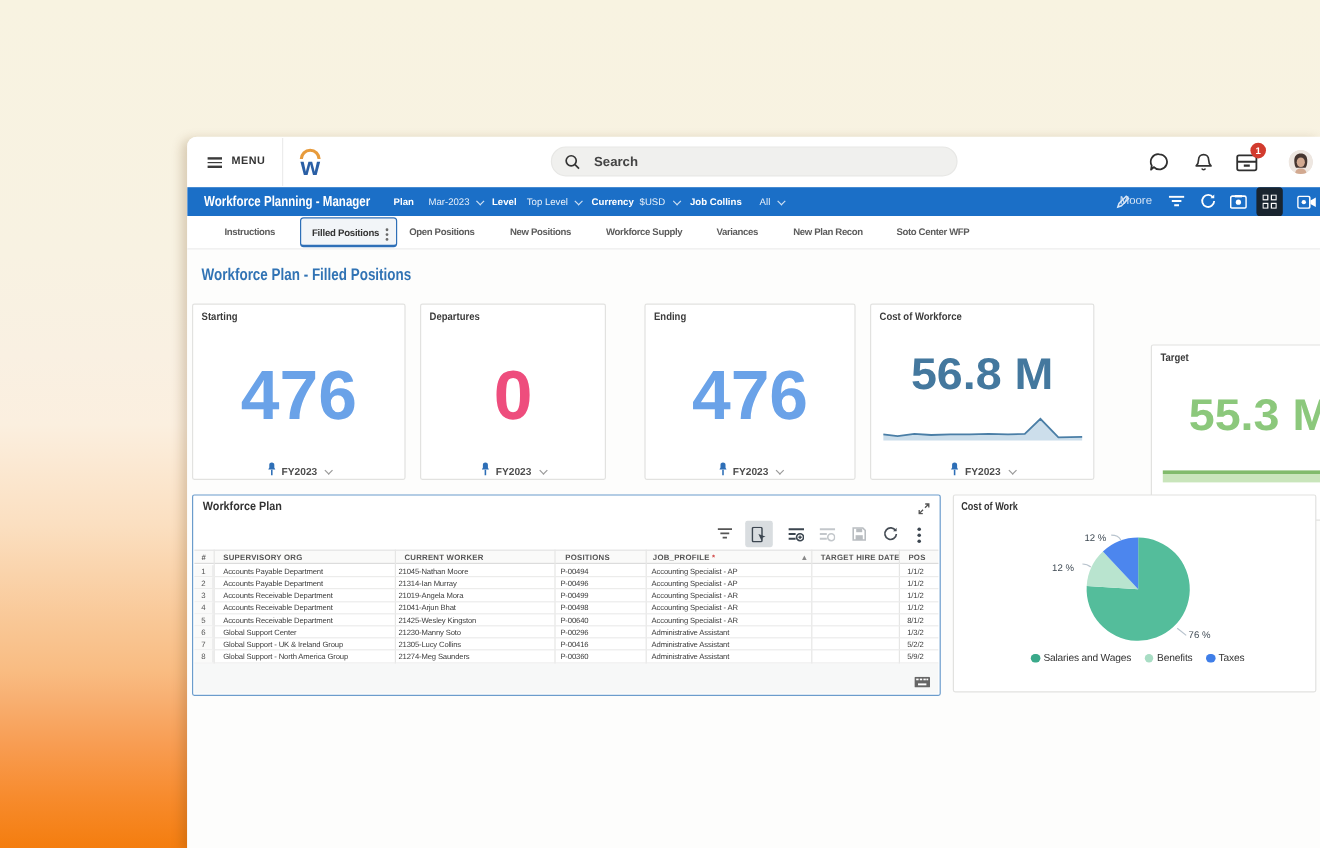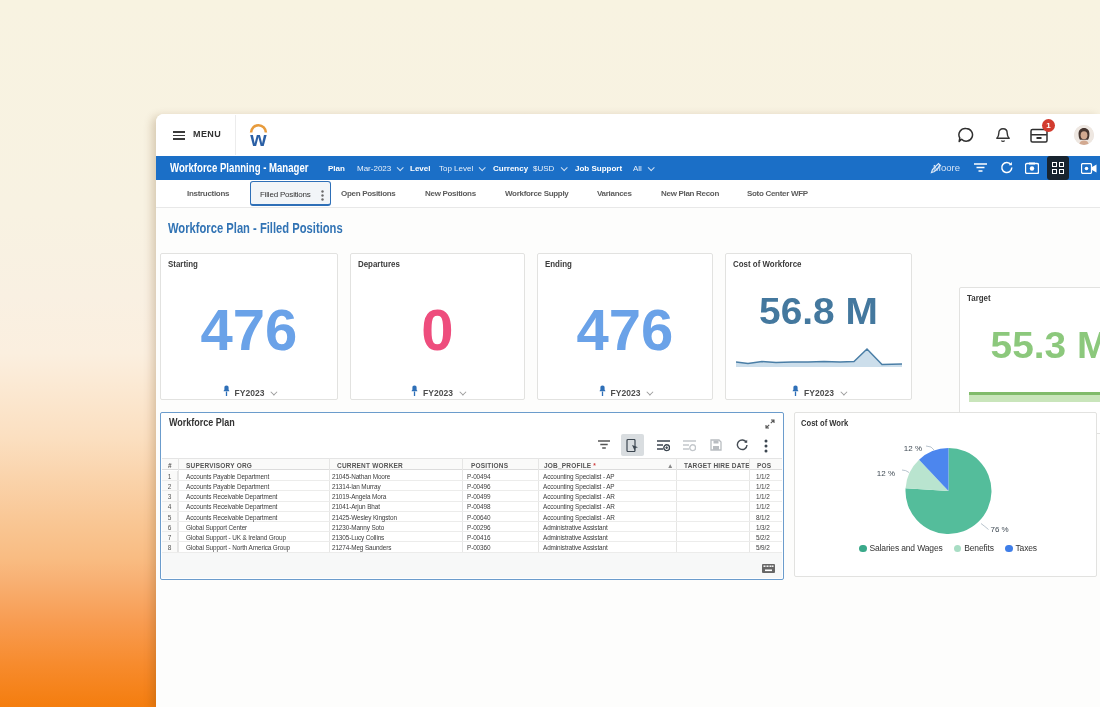--- a/index.html
+++ b/index.html
@@ -25,21 +25,21 @@
 .bluebar { position:absolute; left:0; top:42px; right:0; height:24px; background:#1b6fc7; color:#fff; }
 .bb-title { position:absolute; left:14px; top:5px; font-size:12px; font-weight:bold; transform:scaleX(0.80); transform-origin:left top; white-space:nowrap; }
 .bb-f { position:absolute; top:7.5px; font-size:8px; font-weight:bold; color:#fff; }
 .bb-v { position:absolute; top:7.5px; font-size:8px; color:#e8f0fa; }
 .chev { display:inline-block; width:5px; height:5px; border-right:1.2px solid #cfe0f3; border-bottom:1.2px solid #cfe0f3; transform:rotate(45deg) translateY(-1px); margin-left:4px; }
 .bb-right { position:absolute; right:0; top:0; height:24px; }
 
 .tabbar { position:absolute; left:0; top:66px; right:0; height:28px; background:#fff; border-bottom:1px solid #e8e8e8; }
 .tab { position:absolute; top:9px; font-size:8px; font-weight:bold; color:#5c5c5c; letter-spacing:-0.3px; }
 .seltab { position:absolute; left:94px; top:1px; width:81px; height:25px; border:1.5px solid #2e6fb7; border-bottom-width:2.5px; border-radius:3px; background:#f2f5f8; }
-.seltab .t { position:absolute; left:9px; top:7.5px; font-size:8px; font-weight:normal; color:#333; letter-spacing:-0.2px; }
+.seltab .t { position:absolute; left:9px; top:7.5px; font-size:8px; font-weight:bold; color:#333; letter-spacing:-0.2px; }
 
 .content { position:absolute; left:0; top:94px; right:0; bottom:0; background:#fdfdfc; }
 .ptitle { position:absolute; left:12px; top:12px; font-size:14px; font-weight:bold; color:#3173b4; transform:scaleX(0.80); transform-origin:left top; white-space:nowrap; }
 .card { position:absolute; top:45px; height:147px; background:#fff; border:1px solid #e2e2e0; border-radius:2px; }
 .card .lbl { position:absolute; left:7px; top:5px; font-size:9px; font-weight:bold; color:#3b3b3b; transform:scaleX(0.88); transform-origin:left top; white-space:nowrap; }
 .card .big { position:absolute; left:0; right:0; text-align:center; font-weight:bold; }
 .card .foot { position:absolute; left:0; right:0; bottom:1px; text-align:center; font-size:8.5px; font-weight:bold; color:#4d4d4d; }
 .pin { display:inline-block; position:relative; top:1px; margin-right:5px; }
 .fchev { display:inline-block; width:5px; height:5px; border-right:1.4px solid #9a9a9a; border-bottom:1.4px solid #9a9a9a; transform:rotate(45deg) translateY(-2px); margin-left:6px; }
 
@@ -68,20 +68,27 @@
         <div></div>
         <div></div>
         <div></div>
       </div>
     <div class="menutxt">MENU</div>
     <div class="hdrdiv"></div>
     <svg class="wlogo" viewBox="0 0 19 23" style="width:19px;">
       <path d="M 2.1 9.6 A 7.4 7.4 0 0 1 16.9 9.6" fill="none" stroke="#e79b3c" stroke-width="2.6"></path>
       <text x="9.5" y="22.6" font-size="21" font-weight="bold" fill="#2a5fa5" text-anchor="middle" font-family="Liberation Sans">w</text>
     </svg>
+    <div class="search">
+      <svg class="mag" width="14" height="14" viewBox="0 0 14 14">
+          <circle cx="6" cy="6" r="4.2" fill="none" stroke="#333" stroke-width="1.4"></circle>
+          <line x1="9.2" y1="9.2" x2="12.5" y2="12.5" stroke="#333" stroke-width="1.4"></line>
+        </svg>
+      <div class="stxt">Search</div>
+    </div>
     
     <svg class="hico" style="right:126px" width="16" height="16" viewBox="0 0 16 16">
         <path d="M 8.2 1.6 a 6.3 6.3 0 1 1 -4.6 10.6 l -2.4 2.2 l 0.6 -3.4 a 6.3 6.3 0 0 1 6.4 -9.4 Z" fill="none" stroke="#2f2f2f" stroke-width="1.5" stroke-linejoin="round"></path>
       </svg>
     <svg class="hico" style="right:89px" width="16" height="16" viewBox="0 0 16 16">
         <path d="M 8 1.8 c 2.6 0 4.2 1.9 4.2 4.4 c 0 2.8 1.1 4.2 2 5 h -12.4 c 0.9 -0.8 2 -2.2 2 -5 c 0 -2.5 1.6 -4.4 4.2 -4.4 Z" fill="none" stroke="#333" stroke-width="1.4" stroke-linejoin="round"></path>
         <path d="M 6.5 13.4 a 1.6 1.6 0 0 0 3 0" fill="none" stroke="#333" stroke-width="1.3"></path>
       </svg>
     <g></g>
     <svg class="hico" style="right:50px" width="20" height="17" viewBox="0 0 20 17">
@@ -101,21 +108,21 @@
   </div>
 
   <div class="bluebar">
     <div class="bb-title">Workforce Planning - Manager</div>
     <div class="bb-f" style="left:172px">Plan</div>
     <div class="bb-v" style="left:201px">Mar-2023 <span class="chev"></span></div>
     <div class="bb-f" style="left:254px">Level</div>
     <div class="bb-v" style="left:283px">Top Level <span class="chev"></span></div>
     <div class="bb-f" style="left:337px">Currency</div>
     <div class="bb-v" style="left:377px">$USD <span class="chev"></span></div>
-    <div class="bb-f" style="left:419px">Job Support</div>
+    <div class="bb-f" style="left:419px">Job Collins</div>
     <div class="bb-v" style="left:477px">All <span class="chev"></span></div>
     <div class="bb-right">
       <svg style="position:absolute; right:158px; top:6px;" width="12" height="12" viewBox="0 0 12 12">
           <path d="M 1.5 10.5 l 1 -3 l 6 -6 l 2 2 l -6 6 Z" fill="none" stroke="#dce8f7" stroke-width="1.2"></path>
         </svg>
       <div style="position:absolute; right:140px; top:5.5px; font-size:9.5px; color:#d6e4f5;">Moore</div>
       <svg style="position:absolute; right:113px; top:7px;" width="13" height="11" viewBox="0 0 13 11">
           <path d="M0 1 h13 M2.5 4.5 h8 M4.5 8 h4" stroke="#fff" stroke-width="1.6"></path>
         </svg>
       <svg style="position:absolute; right:87px; top:5px;" width="13" height="13" viewBox="0 0 13 13">
@@ -165,21 +172,21 @@
     <div class="ptitle">Workforce Plan - Filled Positions</div>
 
     <div class="card" style="left:4px; width:178px;">
       <div class="lbl">Starting</div>
       <div class="big" style="top:42px; font-size:58px; color:#6aa2e8;">476</div>
       <div class="foot"><span class="pin"><svg width="7" height="12" viewBox="0 0 7 12">
               <path d="M 3.5 0.5 C 5 0.5 5.6 1.3 5.6 2.4 L 5.6 4.6 C 5.6 5.2 6.4 5.6 6.4 6.3 L 0.6 6.3 C 0.6 5.6 1.4 5.2 1.4 4.6 L 1.4 2.4 C 1.4 1.3 2 0.5 3.5 0.5 Z" fill="#2e6fb7"></path>
               <line x1="3.5" y1="6.5" x2="3.5" y2="11" stroke="#2e6fb7" stroke-width="1.3"></line>
             </svg></span>FY2023<span class="fchev"></span></div>
     </div>
-    <div class="card" style="left:194px; width:175px;">
+    <div class="card" style="left:194px; width:155px;">
       <div class="lbl">Departures</div>
       <div class="big" style="top:42px; font-size:58px; color:#ee4d7d;">0</div>
       <div class="foot"><span class="pin"><svg width="7" height="12" viewBox="0 0 7 12">
               <path d="M 3.5 0.5 C 5 0.5 5.6 1.3 5.6 2.4 L 5.6 4.6 C 5.6 5.2 6.4 5.6 6.4 6.3 L 0.6 6.3 C 0.6 5.6 1.4 5.2 1.4 4.6 L 1.4 2.4 C 1.4 1.3 2 0.5 3.5 0.5 Z" fill="#2e6fb7"></path>
               <line x1="3.5" y1="6.5" x2="3.5" y2="11" stroke="#2e6fb7" stroke-width="1.3"></line>
             </svg></span>FY2023<span class="fchev"></span></div>
     </div>
     <div class="card" style="left:381px; width:176px;">
       <div class="lbl">Ending</div>
       <div class="big" style="top:42px; font-size:58px; color:#6aa2e8;">476</div>

